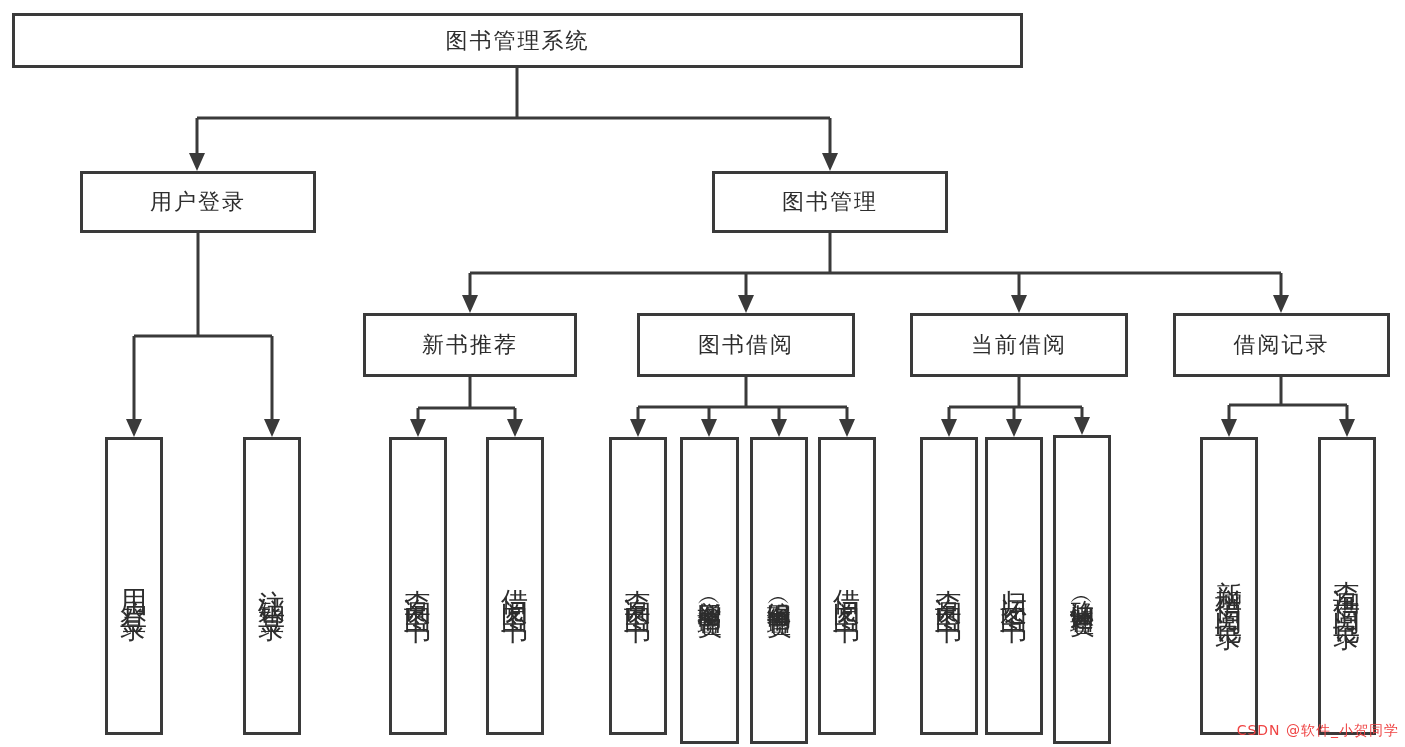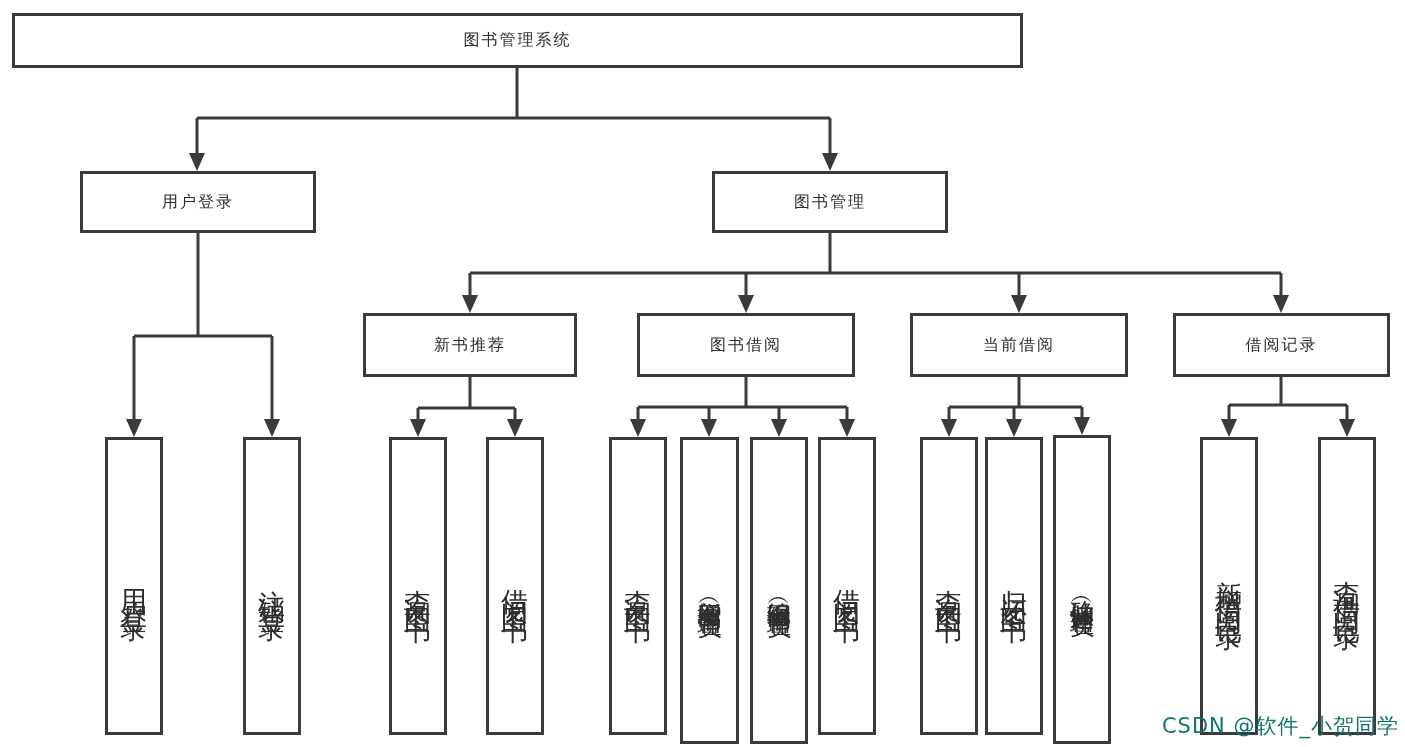--- a/index.html
+++ b/index.html
@@ -17,35 +17,35 @@
     position: absolute;
     box-sizing: border-box;
     border: 3px solid #3a3a3a;
     background: #ffffff;
     display: flex;
     align-items: center;
     justify-content: center;
     z-index: 2;
     text-align: center;
   }
-  .h-box { font-size: 16px; letter-spacing: 2px; white-space: nowrap; }
+  .h-box { font-size: 22px; letter-spacing: 2px; white-space: nowrap; }
   .v-box {
     writing-mode: vertical-rl;
     text-orientation: mixed;
     font-size: 27px;
     letter-spacing: 9px;
     line-height: 1;
   }
   .v-box.dense { font-size: 24px; letter-spacing: 2px; }
   .watermark {
     position: absolute;
     right: 6px;
     bottom: 7px;
-    font-size: 21px;
-    color: #0f766e;
+    font-size: 14px;
+    color: #ef4444;
     z-index: 5;
     white-space: nowrap;
     letter-spacing: 1px;
   }
 </style>
 </head>
 <body>
 
 <div class="stage">
 

